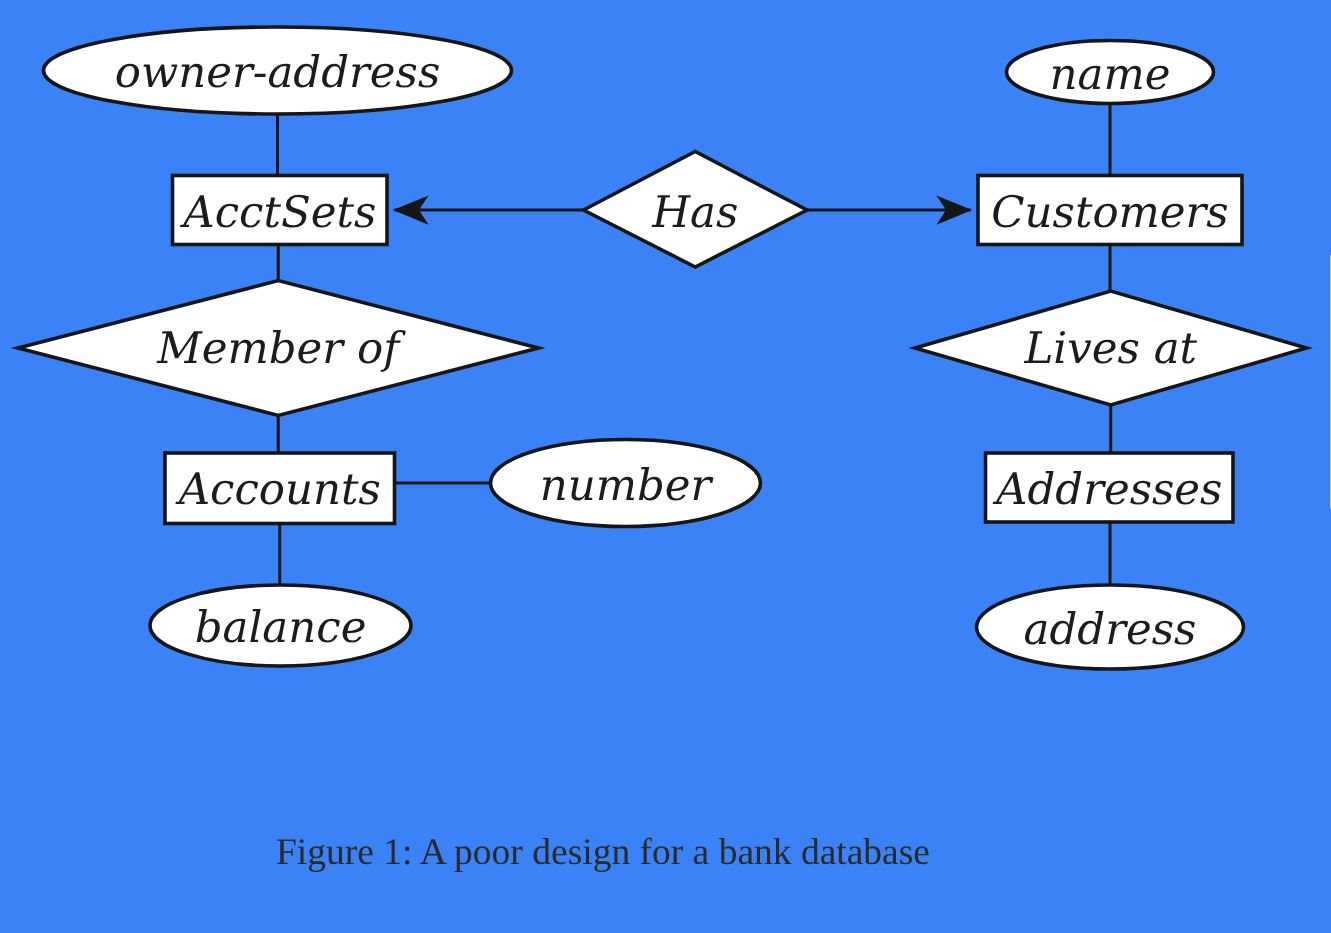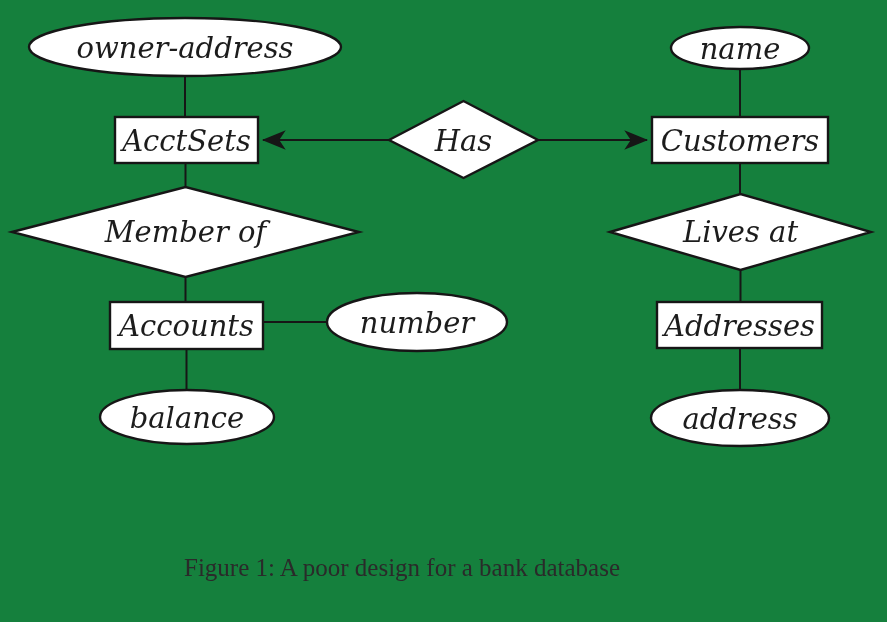--- a/index.html
+++ b/index.html
@@ -4,21 +4,21 @@
 <style>
   html, body {
     margin: 0;
     padding: 0;
     background: #ffffff;
   }
   .page {
     position: relative;
     width: 887px;
     height: 622px;
-    background: #15803d;
+    background: #3b82f6;
     overflow: hidden;
     text-align: center;
   }
   svg { display: block; }
   .shape {
     fill: #ffffff;
     stroke: #161616;
     stroke-width: 2.4;
   }
   .conn {

